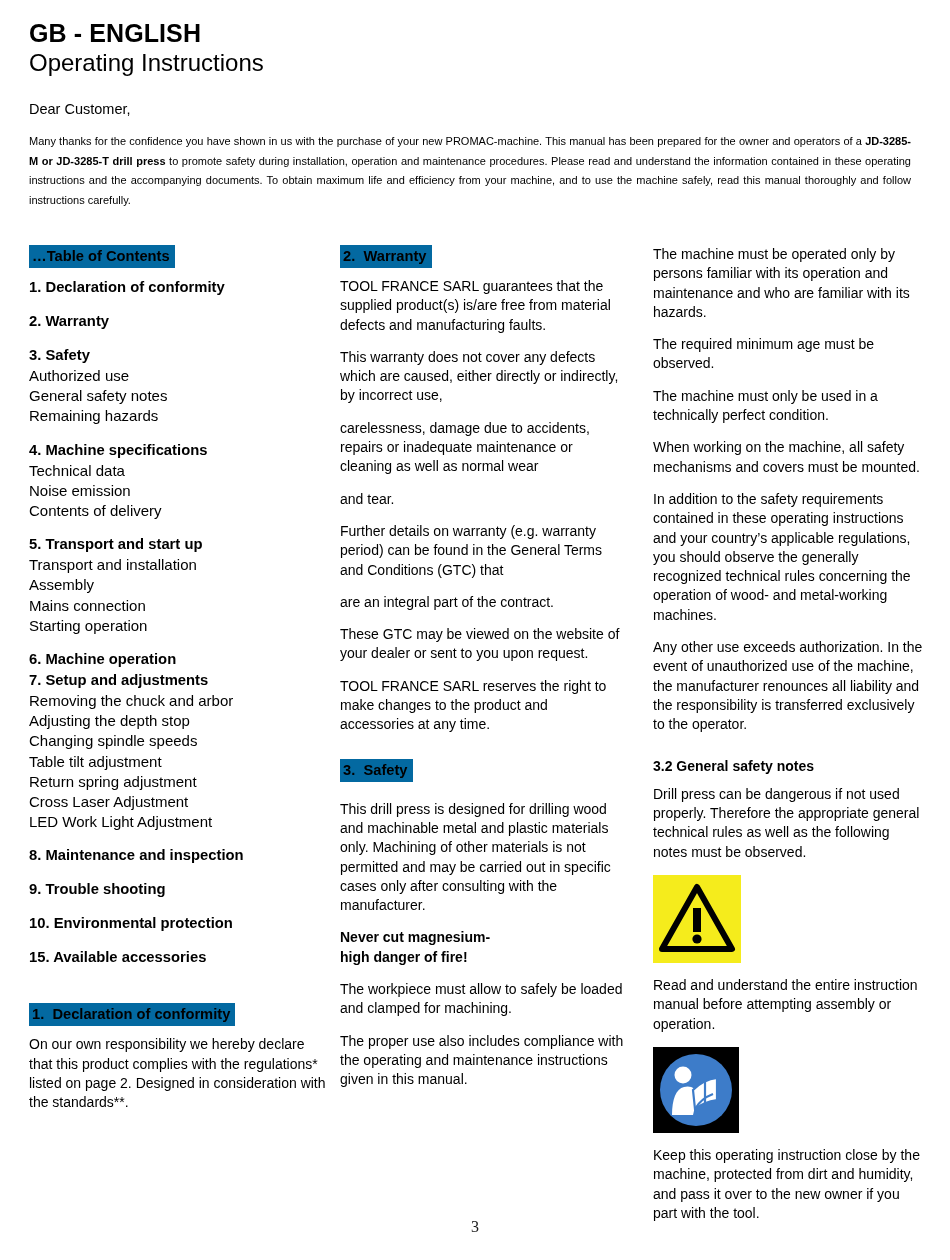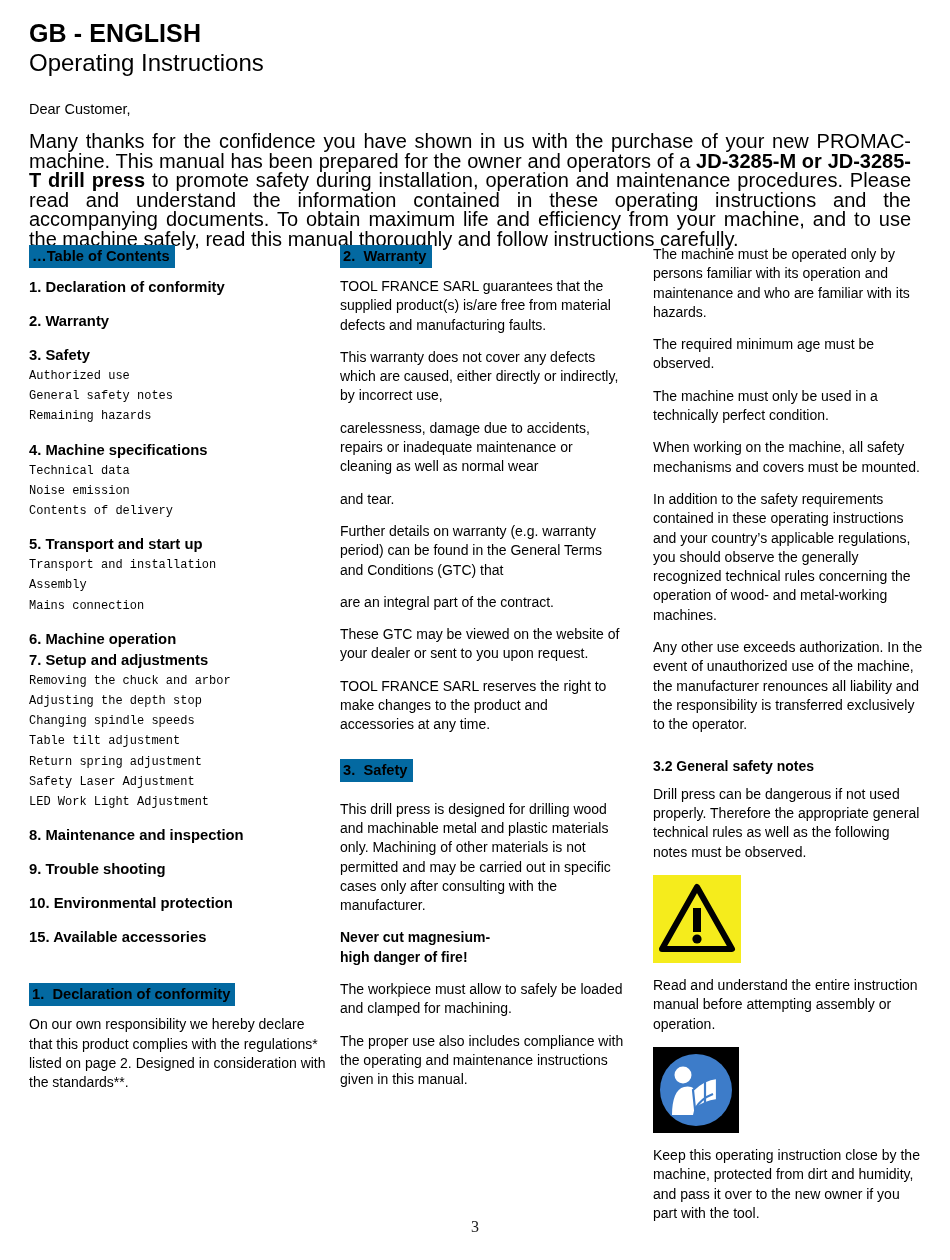--- a/index.html
+++ b/index.html
@@ -49,21 +49,21 @@
     left: 29px;
     top: 99px;
     width: 882px;
   }
   .salutation {
     font-size: 14.5px;
     line-height: 20px;
     margin: 0 0 13px 0;
   }
   .intro-par {
-    font-size: 20px;
+    font-size: 11px;
     line-height: 19.5px;
     text-align: justify;
     margin: 0;
   }
   .intro-par b { font-weight: bold; }
 
   
   .col {
     position: absolute;
     top: 245px;
@@ -97,24 +97,23 @@
     margin: 0;
   }
   .toc-h {
     font-weight: bold;
     font-size: 14.8px;
     line-height: 21px;
     margin: 0;
   }
   .toc-i {
     font-weight: normal;
-    font-size: 12px;
+    font-size: 15px;
     line-height: 20.2px;
     margin: 0;
-    font-family: Liberation Mono, monospace;
   }
   .toc-group { margin-bottom: 13px; }
   .toc-group.tight { margin-bottom: 0; }
 
   .body-par { margin-bottom: 13px !important; }
   .body-par:last-child { margin-bottom: 0 !important; }
 
   .bold-note {
     font-weight: bold;
     font-size: 14.6px;
@@ -189,32 +188,33 @@
           <div class="toc-h">4. Machine specifications</div>
           <div class="toc-i">Technical data</div>
           <div class="toc-i">Noise emission</div>
           <div class="toc-i">Contents of delivery</div>
         </div>
         <div class="toc-group">
           <div class="toc-h">5. Transport and start up</div>
           <div class="toc-i">Transport and installation</div>
           <div class="toc-i">Assembly</div>
           <div class="toc-i">Mains connection</div>
+          <div class="toc-i">Starting operation</div>
         </div>
         <div class="toc-group tight">
           <div class="toc-h">6. Machine operation</div>
         </div>
         <div class="toc-group">
           <div class="toc-h">7. Setup and adjustments</div>
           <div class="toc-i">Removing the chuck and arbor</div>
           <div class="toc-i">Adjusting the depth stop</div>
           <div class="toc-i">Changing spindle speeds</div>
           <div class="toc-i">Table tilt adjustment</div>
           <div class="toc-i">Return spring adjustment</div>
-          <div class="toc-i">Safety Laser Adjustment</div>
+          <div class="toc-i">Cross Laser Adjustment</div>
           <div class="toc-i">LED Work Light Adjustment</div>
         </div>
         <div class="toc-group">
           <div class="toc-h">8. Maintenance and inspection</div>
         </div>
         <div class="toc-group">
           <div class="toc-h">9. Trouble shooting</div>
         </div>
         <div class="toc-group">
           <div class="toc-h">10. Environmental protection</div>

